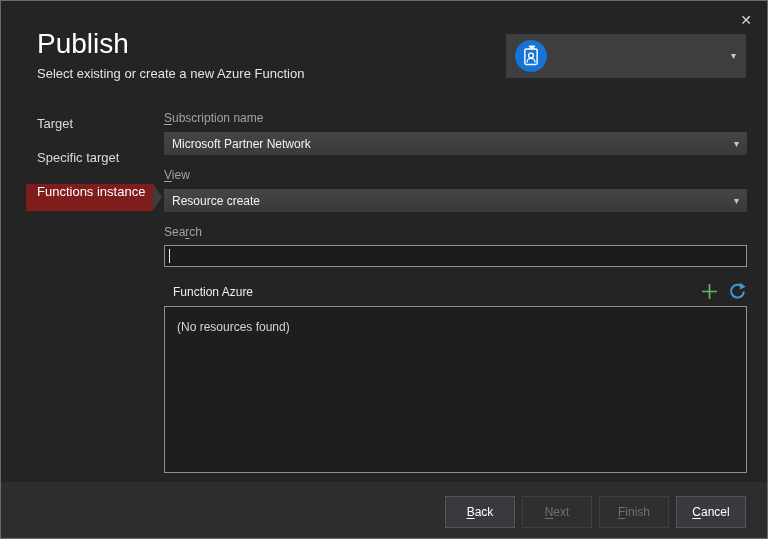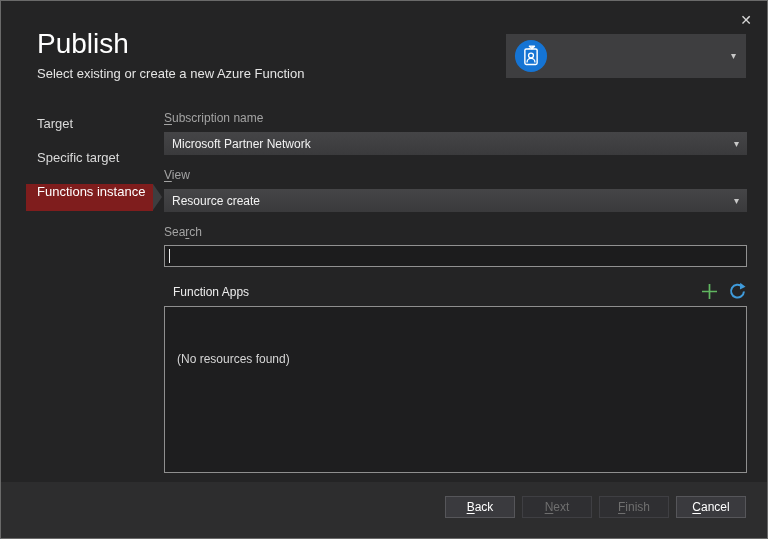--- a/index.html
+++ b/index.html
@@ -41,26 +41,26 @@
   .gap13{margin-top:13px;}
   .search-box{margin-top:6px;height:22px;background:#1c1c1d;border:1px solid #919191;
     display:flex;align-items:center;padding:0 4px;cursor:text;}
   .text-caret{width:1px;height:14px;background:#ececec;}
   .fa-row{margin-top:15px;display:flex;align-items:center;}
   .fa-label{font-size:12px;color:#ededed;padding-left:9px;}
   .fa-icons{margin-left:auto;display:flex;align-items:center;gap:9px;}
   .icon-btn{width:19px;height:19px;display:flex;align-items:center;justify-content:center;cursor:pointer;}
   .listbox{margin-top:5px;height:167px;background:#1e1e1f;border:1px solid #8f8f8f;
     padding:13px 12px;}
-  .empty-text{font-size:12px;color:#d6d6d6;margin-top:32px;}
+  .empty-text{font-size:12px;color:#d6d6d6;}
   
   .footer{position:absolute;left:0;right:0;bottom:0;height:56px;background:#2d2d2e;
     display:flex;justify-content:flex-end;align-items:flex-start;
     padding:14px 21px 0 0;gap:7px;}
-  .btn{width:70px;height:22px;font-size:12px;display:flex;align-items:center;justify-content:center;
+  .btn{width:70px;height:32px;font-size:12px;display:flex;align-items:center;justify-content:center;
     background:#3a3a3e;border:1px solid #56565a;color:#ffffff;cursor:pointer;white-space:nowrap;}
   .btn.disabled{background:#2f2f32;border:1px solid #3f3f43;color:#6f6f6f;cursor:default;}
   svg{display:block;}
 </style>
 </head>
 <body>
 
 <div class="window">
 
   <div class="close-btn">
@@ -110,21 +110,21 @@
       <span class="caret">▾</span>
     </div>
 
     <div class="field-label gap13"><span>Sea</span><span class="accel">r</span><span>ch</span></div>
     <div class="search-box">
       <span class="text-caret"></span>
       <span></span>
     </div>
 
     <div class="fa-row">
-      <span class="fa-label">Function Apps</span>
+      <span class="fa-label">Function Azure</span>
       <span class="fa-icons">
         <span class="icon-btn">
           <svg width="19" height="19" viewBox="0 0 19 19">
             <path d="M9.5 2 v15 M2 9.5 h15" stroke="var(--plus-green,#60b760)" stroke-width="1.7" fill="none"></path>
           </svg>
         </span>
         <span class="icon-btn">
           <svg width="19" height="19" viewBox="0 0 18 18">
             <path d="M13.4 4.4 A6.1 6.1 0 1 0 15.1 9" fill="none" stroke="var(--refresh-blue,#3f9bdb)" stroke-width="1.9"></path>
             <polygon points="11.6,0.8 16.6,4.4 11.3,7.2" fill="var(--refresh-blue,#3f9bdb)"></polygon>

